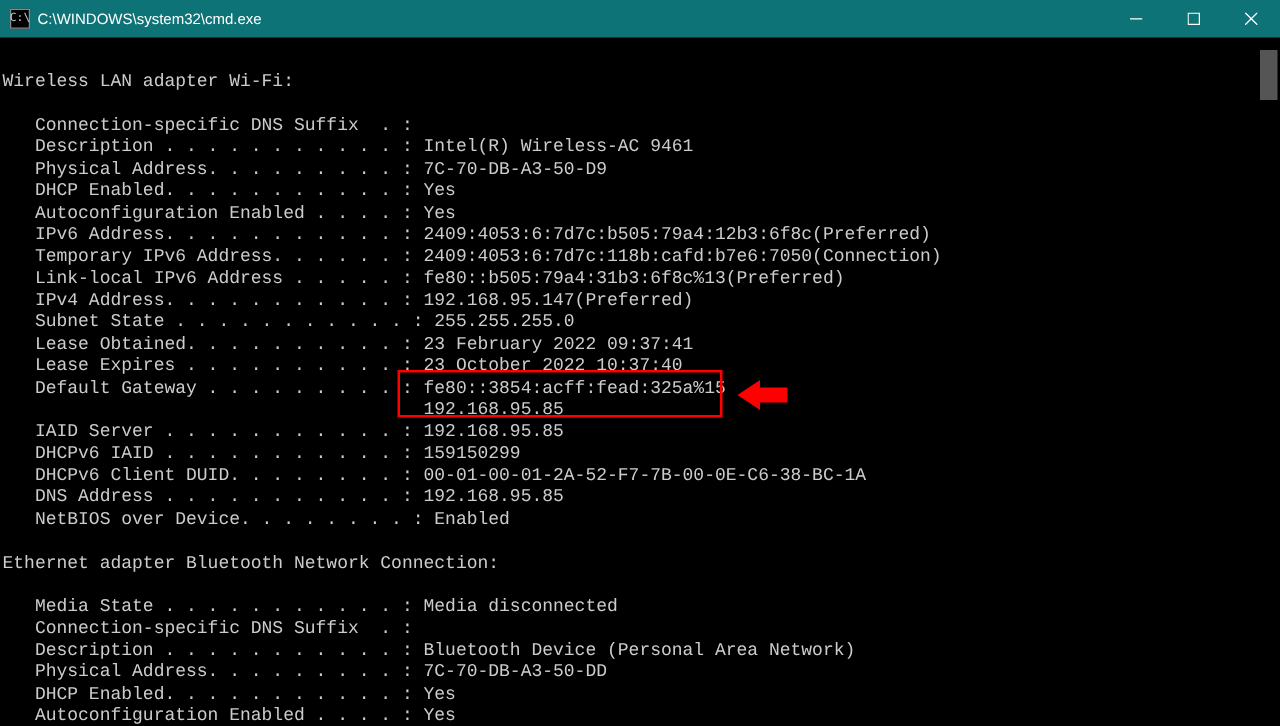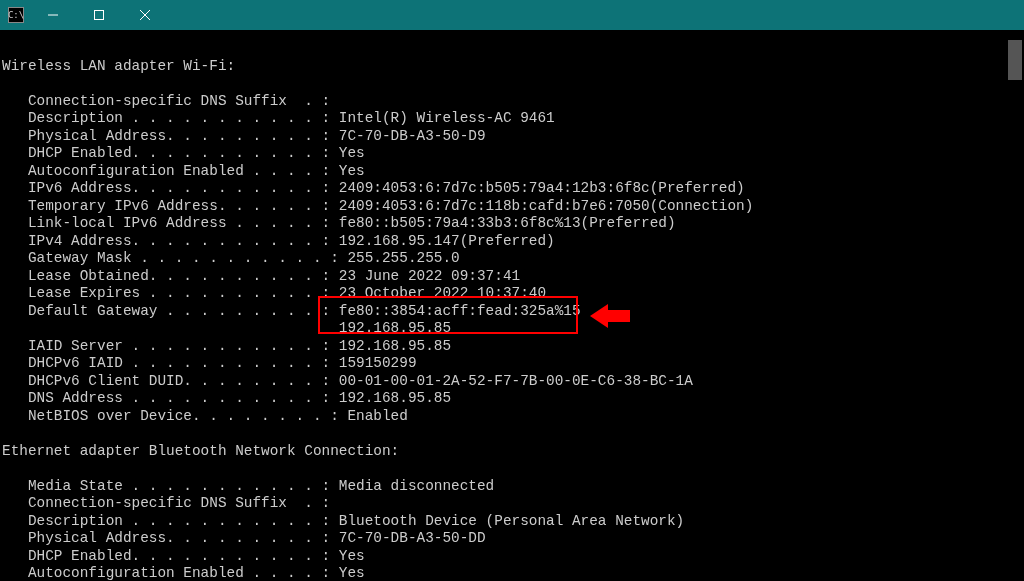--- a/index.html
+++ b/index.html
@@ -84,20 +84,21 @@
       width: 22px;
       height: 12px;
       background: #ff0000;
     }
   </style>
 </head>
 <body>
 
 <div class="titlebar">
   <span class="title-icon">C:\</span>
+  <span class="title-text">C:\WINDOWS\system32\cmd.exe</span>
   <div class="window-controls">
     <div class="win-btn">
       <svg width="10" height="10" viewBox="0 0 10 10">
           <line x1="0" y1="5" x2="10" y2="5"></line>
         </svg>
     </div>
     <div class="win-btn">
       <svg width="10" height="10" viewBox="0 0 10 10">
           <rect x="0.5" y="0.5" width="9" height="9"></rect>
         </svg>
@@ -114,24 +115,24 @@
 <div class="terminal-body">
 <span>Wireless LAN adapter Wi-Fi:</span>
 
 <span>   Connection-specific DNS Suffix  . :</span>
 <span>   Description . . . . . . . . . . . : Intel(R) Wireless-AC 9461</span>
 <span>   Physical Address. . . . . . . . . : 7C-70-DB-A3-50-D9</span>
 <span>   DHCP Enabled. . . . . . . . . . . : Yes</span>
 <span>   Autoconfiguration Enabled . . . . : Yes</span>
 <span>   IPv6 Address. . . . . . . . . . . : 2409:4053:6:7d7c:b505:79a4:12b3:6f8c(Preferred)</span>
 <span>   Temporary IPv6 Address. . . . . . : 2409:4053:6:7d7c:118b:cafd:b7e6:7050(Connection)</span>
-<span>   Link-local IPv6 Address . . . . . : fe80::b505:79a4:33b3:6f8c%13(Preferred)</span>
+<span>   Link-local IPv6 Address . . . . . : fe80::b505:79a4:31b3:6f8c%13(Preferred)</span>
 <span>   IPv4 Address. . . . . . . . . . . : 192.168.95.147(Preferred)</span>
-<span>   Gateway Mask . . . . . . . . . . . : 255.255.255.0</span>
-<span>   Lease Obtained. . . . . . . . . . : 23 June 2022 09:37:41</span>
+<span>   Subnet State . . . . . . . . . . . : 255.255.255.0</span>
+<span>   Lease Obtained. . . . . . . . . . : 23 February 2022 09:37:41</span>
 <span>   Lease Expires . . . . . . . . . . : 23 October 2022 10:37:40</span>
 <span>   Default Gateway . . . . . . . . . : fe80::3854:acff:fead:325a%15</span>
 <span>                                       192.168.95.85</span>
 <span>   IAID Server . . . . . . . . . . . : 192.168.95.85</span>
 <span>   DHCPv6 IAID . . . . . . . . . . . : 159150299</span>
 <span>   DHCPv6 Client DUID. . . . . . . . : 00-01-00-01-2A-52-F7-7B-00-0E-C6-38-BC-1A</span>
 <span>   DNS Address . . . . . . . . . . . : 192.168.95.85</span>
 <span>   NetBIOS over Device. . . . . . . . : Enabled</span>
 
 <span>Ethernet adapter Bluetooth Network Connection:</span>

